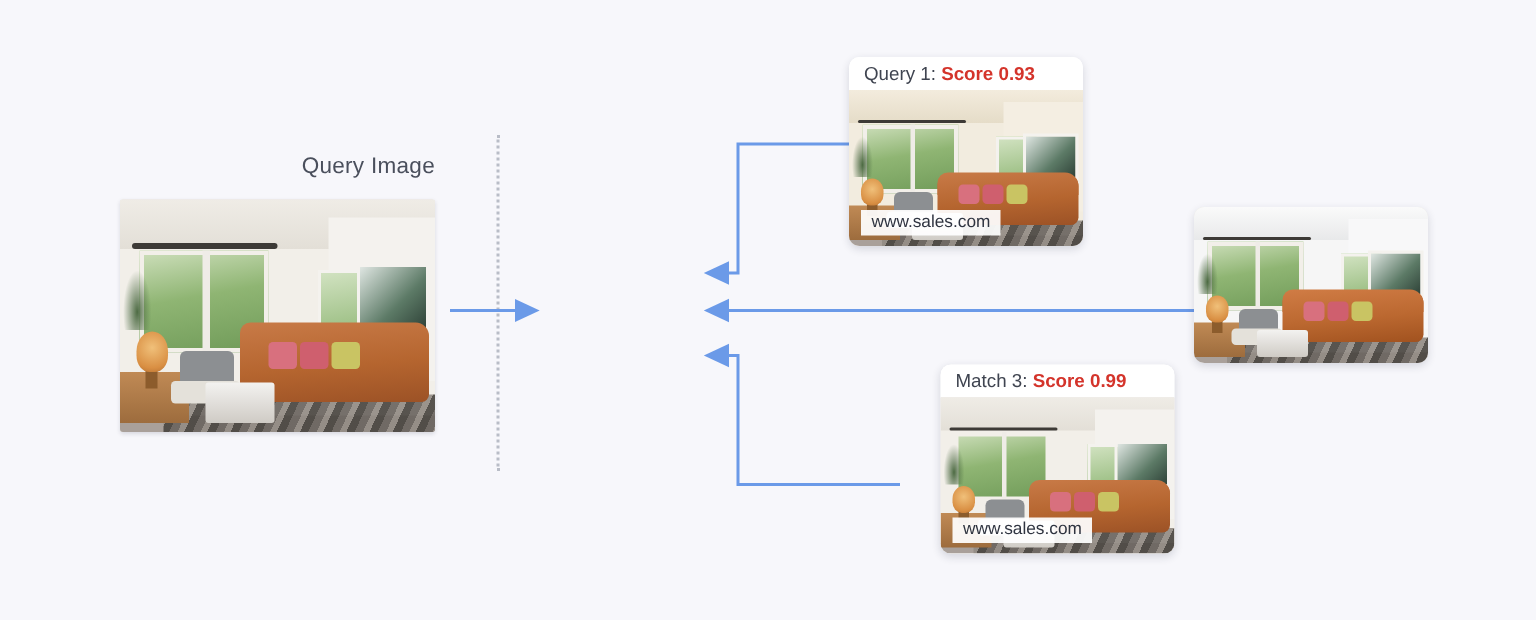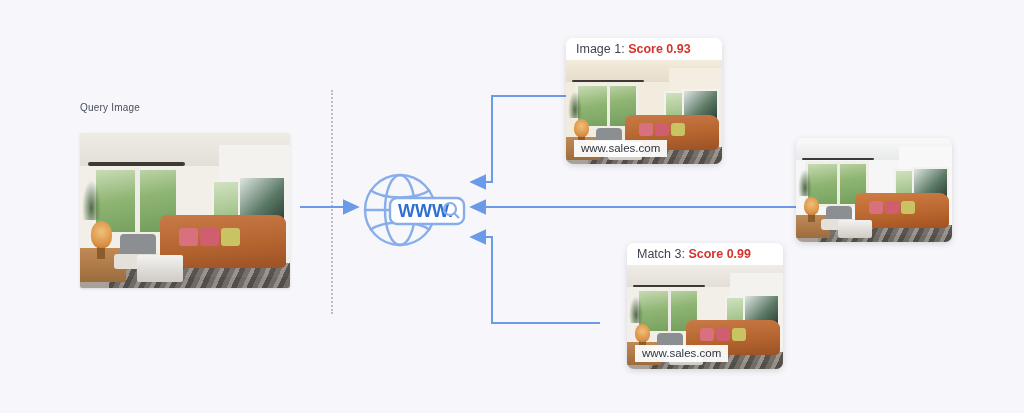--- a/index.html
+++ b/index.html
@@ -10,22 +10,22 @@
     background: #f7f7fb;
     font-family: "Liberation Sans", sans-serif;
     overflow: hidden;
     position: relative;
   }
   .stage { position: absolute; inset: 0; }
 
   
   .query-title {
     position: absolute; left: 80px; top: 102px; width: 210px;
-    text-align: left;
-    font-size: 10px; color: #4a4f5c; letter-spacing: .2px;
+    text-align: right;
+    font-size: 15px; color: #4a4f5c; letter-spacing: .2px;
   }
   .query-photo {
     position: absolute; left: 80px; top: 133px;
     width: 210px; height: 155px;
     border-radius: 2px; overflow: hidden;
     box-shadow: 0 1px 3px rgba(30,35,60,.14);
     background: #e9e4dc;
   }
 
   
@@ -221,43 +221,24 @@
       <path d="M300,207 L357,207" marker-end="url(#ahR)"></path>
 
       <path d="M566,96 L492,96 L492,182 L472,182" marker-end="url(#ahL)"></path>
 
       <path d="M796,207 L472,207" marker-end="url(#ahL)"></path>
 
       <path d="M600,323 L492,323 L492,237 L472,237" marker-end="url(#ahL)"></path>
     </g>
   </svg>
 
-  <div class="globe-wrap">
-    <svg width="112" height="90" viewBox="0 0 112 90" xmlns="http://www.w3.org/2000/svg">
-      <g stroke="#87adea" stroke-width="2.4" fill="none">
-        <circle cx="44" cy="44" r="35"></circle>
-        <ellipse cx="44" cy="44" rx="15" ry="35"></ellipse>
-        <line x1="9" y1="44" x2="79" y2="44"></line>
-        <path d="M14,24 C28,34 60,34 74,24"></path>
-        <path d="M14,64 C28,54 60,54 74,64"></path>
-      </g>
-      <g>
-        <rect x="34" y="32" width="74" height="26" rx="7" fill="#ffffff" stroke="#87adea" stroke-width="2.4"></rect>
-        <text x="42" y="51" font-family="'Liberation Sans',sans-serif" font-size="18" font-weight="bold" fill="#2f6fd4">WWW.</text>
-        <g stroke="#87adea" stroke-width="2.2" fill="none">
-          <circle cx="94" cy="43" r="6"></circle>
-          <line x1="98.5" y1="47.5" x2="103" y2="52"></line>
-        </g>
-      </g>
-    </svg>
-  </div>
 
   <div class="card" id="card1">
     <div class="card-label">
-      <span>Image 1: </span><span class="score">Score 0.93</span>
+      <span>Query 1: </span><span class="score">Score 0.93</span>
     </div>
     <div class="card-photo">
       <div class="room tone-warm">
         <div class="wallA"></div>
           <div class="ceiling"></div>
           <div class="wallRight"></div>
         <div class="rod"></div>
           <div class="window"></div>
           <div class="windowBar"></div>
         <div class="window2"></div>

